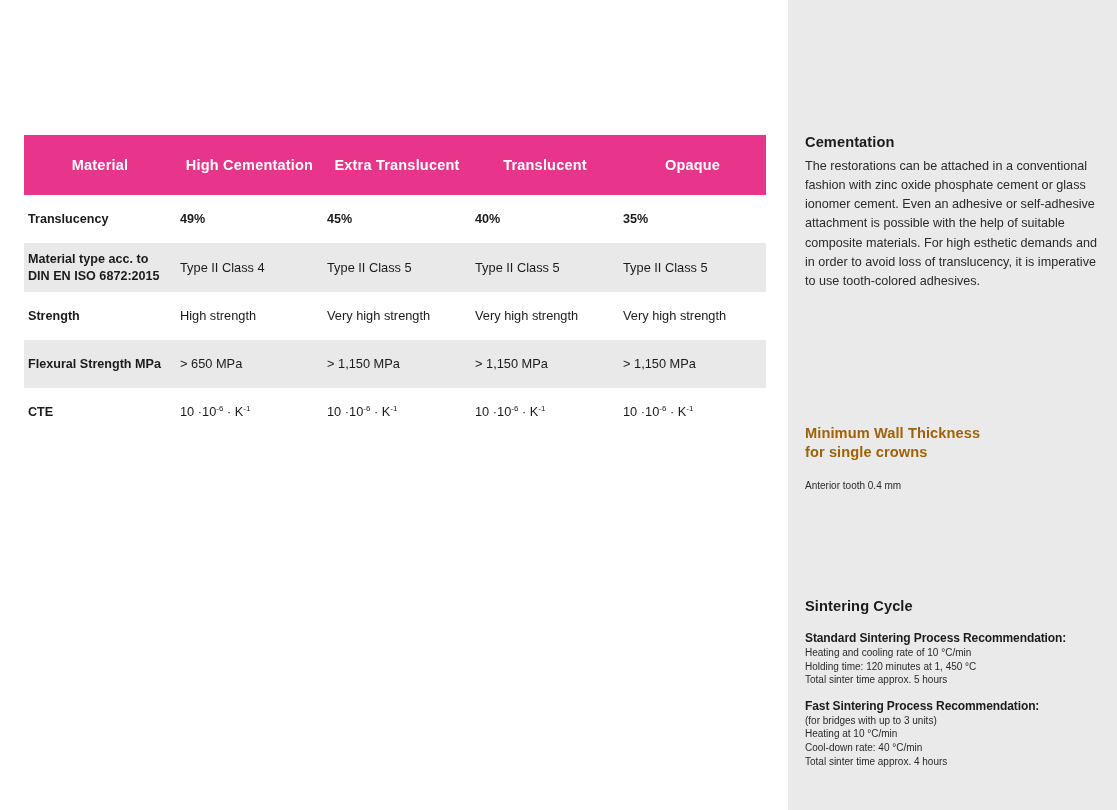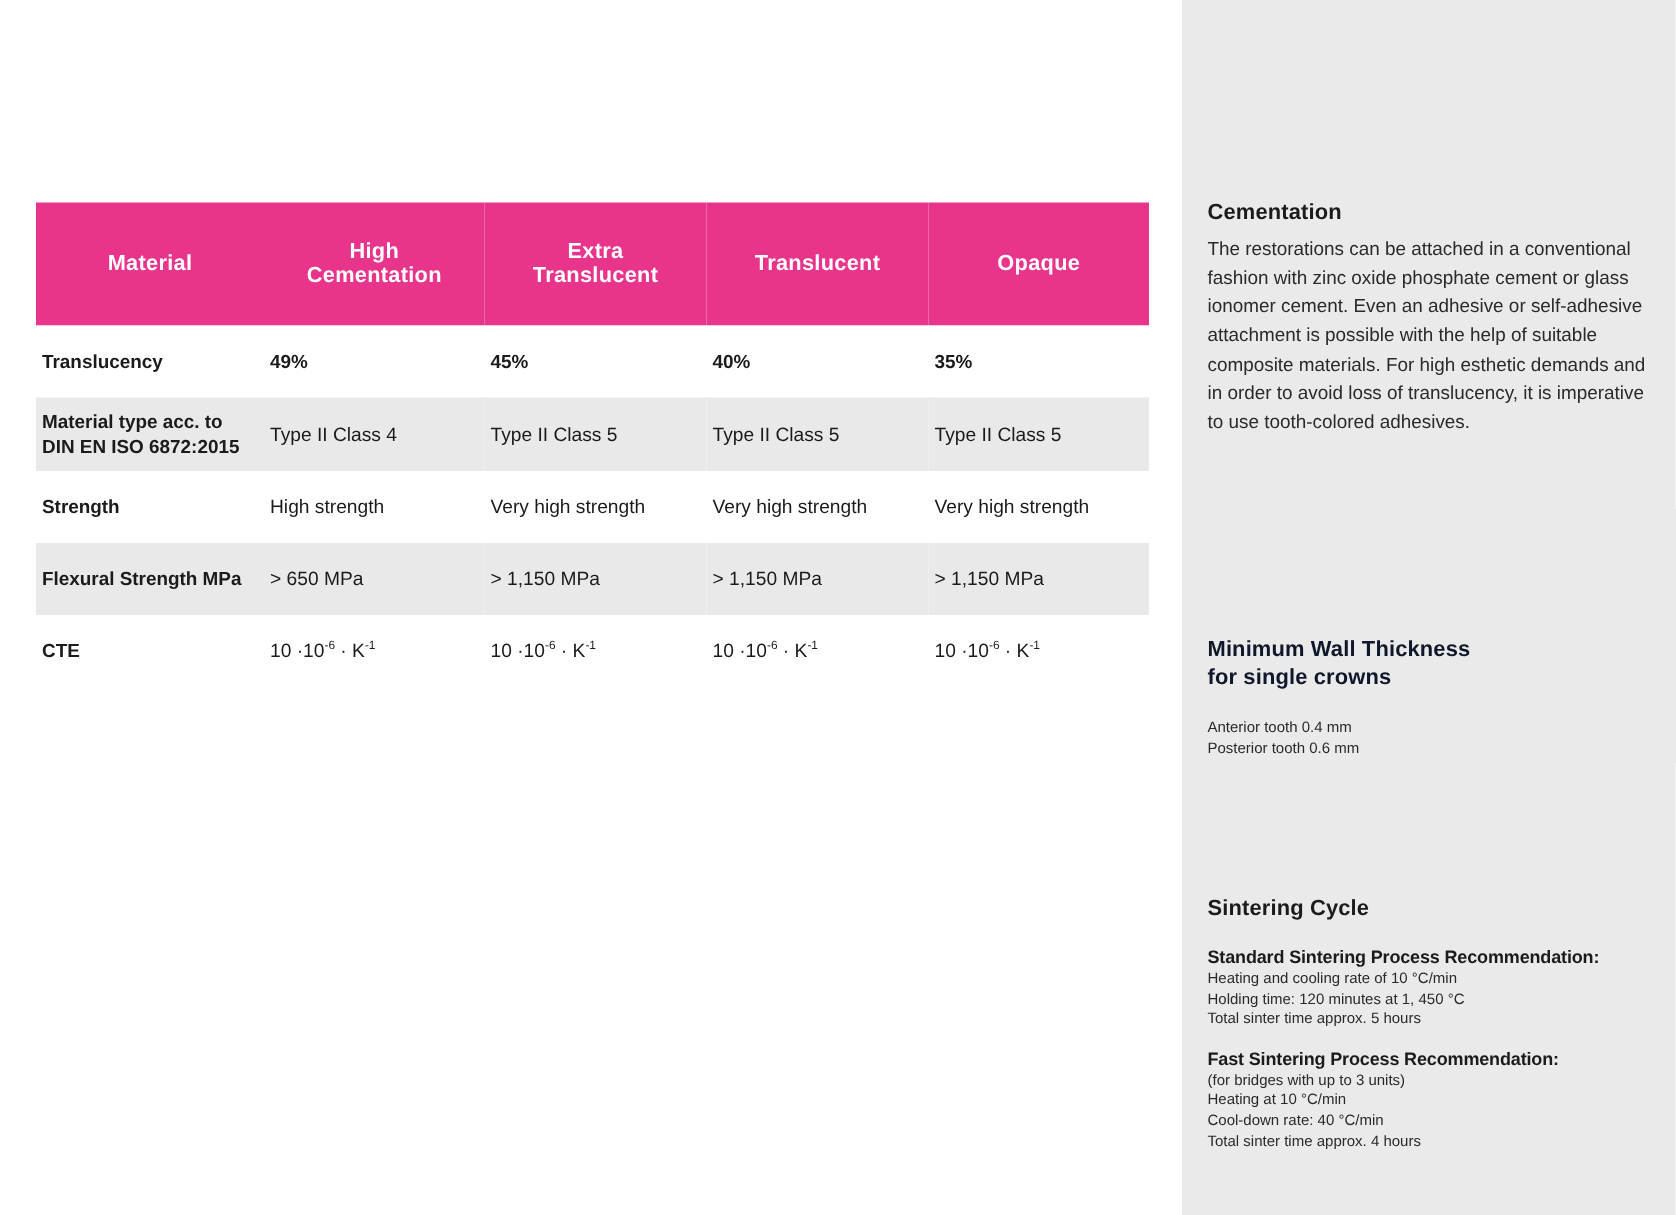--- a/index.html
+++ b/index.html
@@ -32,21 +32,21 @@
   table.spec col.c3 { width: 148px; }
   table.spec col.c4 { width: 147px; }
 
   thead th {
     background: #e8348b;
     color: #ffffff;
     font-size: 14.5px;
     font-weight: bold;
     letter-spacing: 0.2px;
     text-align: center;
-    padding: 15px;
+    padding: 4px;
     height: 52px;
     vertical-align: middle;
   }
   tbody td {
     text-align: left;
     vertical-align: middle;
     color: #1b1b1b;
     font-size: 12.8px;
     padding: 0 4px;
     height: 48px;
@@ -80,21 +80,21 @@
   .sb-h1 {
     font-size: 14.6px;
     font-weight: bold;
     color: #1b1b1b;
     margin: 0 0 7px 0;
     letter-spacing: 0.1px;
   }
   .sb-h2 {
     font-size: 14.6px;
     font-weight: bold;
-    color: #0f172a;
+    color: #a16207;
     margin: 0 0 8px 0;
     line-height: 1.28;
     letter-spacing: 0.1px;
   }
   .sb-p {
     font-size: 12.6px;
     color: #2a2a2a;
     line-height: 1.52;
     margin: 0;
   }
@@ -193,21 +193,20 @@
         <p class="sb-p">The restorations can be attached in a conventional fashion with zinc oxide phosphate cement or glass ionomer cement. Even an adhesive or self-adhesive attachment is possible with the help of suitable composite materials. For high esthetic demands and in order to avoid loss of translucency, it is imperative to use tooth-colored adhesives.</p>
       </div>
 
       <div class="sb-block" style="top:424px;">
         <h2 class="sb-h2">
           <span>Minimum Wall Thickness</span><br>
           <span>for single crowns</span>
         </h2>
         <div style="height:10px"></div>
         <p class="sb-line">Anterior tooth 0.4 mm</p>
-        <p class="sb-line">Posterior tooth 0.6 mm</p>
       </div>
 
       <div class="sb-block" style="top:598px;">
         <h2 class="sb-h1">Sintering Cycle</h2>
         <div style="height:10px"></div>
         <p class="sb-sub">Standard Sintering Process Recommendation:</p>
         <p class="sb-line">Heating and cooling rate of 10 °C/min</p>
         <p class="sb-line">Holding time: 120 minutes at 1, 450 °C</p>
         <p class="sb-line">Total sinter time approx. 5 hours</p>
         <div class="gap"></div>

